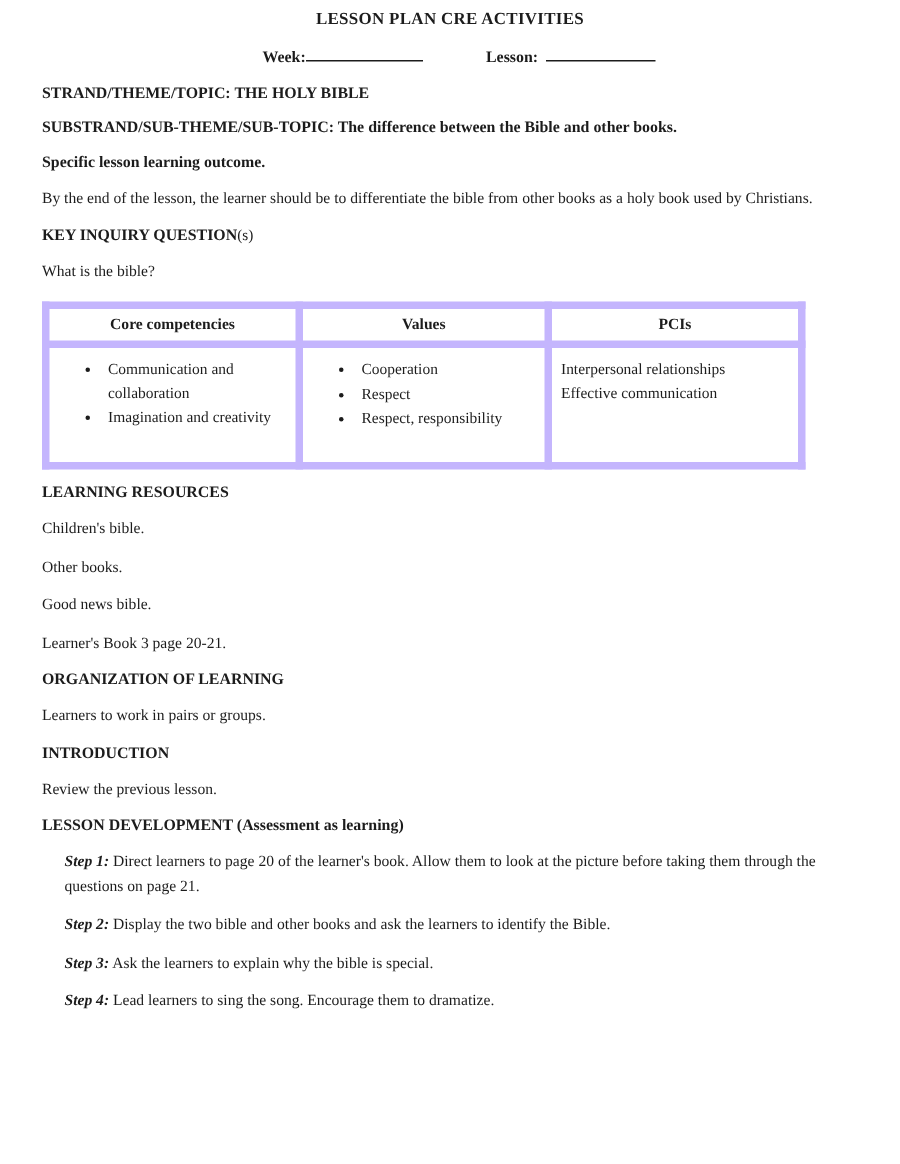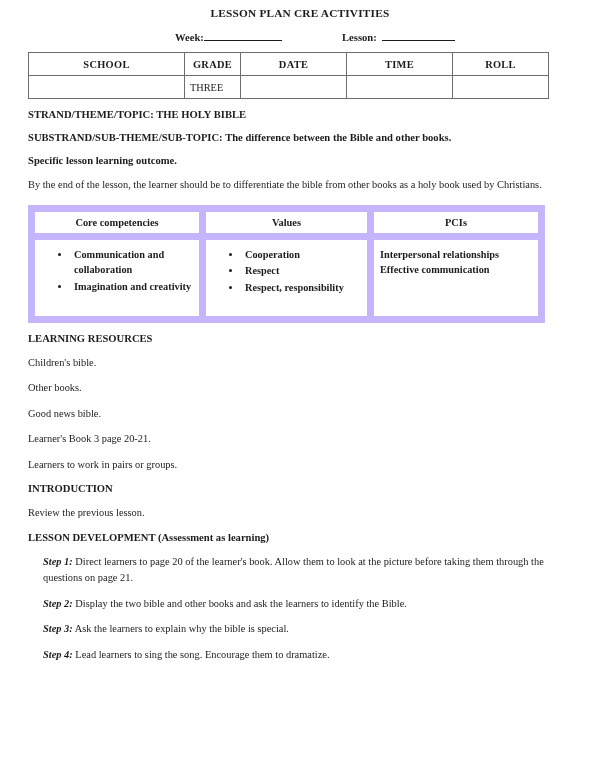--- a/index.html
+++ b/index.html
@@ -42,21 +42,21 @@
     font-weight: bold;
     line-height: 14px;
     position: relative;
     height: 16px;
   }
   .wl-item {
     position: absolute;
     white-space: nowrap;
   }
   .wl-week { left: 175px; }
-  .wl-lesson { left: 342px; }
+  .wl-lesson { left: 324px; }
   .blankline {
     display: inline-block;
     border-bottom: 1.4px solid #1c1c1c;
     height: 9px;
     vertical-align: baseline;
   }
   .blankline.w1 { width: 78px; margin-left: 0px; }
   .blankline.w2 { width: 73px; margin-left: 5px; }
 
   
@@ -110,35 +110,35 @@
   }
 
   
   table.comp {
     border-collapse: collapse;
     margin: 11px 0 0 28px;
     width: 489px;
     table-layout: fixed;
   }
   table.comp th, table.comp td {
-    border: 7px solid #c4b5fd;
+    border: 5px solid #c4b5fd;
     padding: 0;
     vertical-align: top;
   }
   table.comp th {
     text-align: center;
     font-weight: bold;
     font-size: 10.4px;
     height: 21px;
     vertical-align: middle;
   }
   table.comp td {
     height: 76px;
     font-size: 10.3px;
-    font-weight: bold;
+    font-weight: normal;
     line-height: 15.5px;
   }
   .cc1 { width: 164px; }
   .cc2 { width: 161px; }
   .cc3 { width: 164px; }
   table.comp ul {
     margin: 7px 0 0 0;
     padding: 0 0 0 36px;
     list-style: disc;
   }
@@ -173,52 +173,38 @@
 
   <div class="weeklesson">
     <span class="wl-item wl-week">
       <span>Week:</span><span class="blankline w1"></span>
     </span>
     <span class="wl-item wl-lesson">
       <span>Lesson:</span><span class="blankline w2"></span>
     </span>
   </div>
 
-  <table class="hdr">
-    <tbody>
-      <tr>
-        <th class="c-school">SCHOOL</th>
-        <th class="c-grade">GRADE</th>
-        <th class="c-date">DATE</th>
-        <th class="c-time">TIME</th>
-        <th class="c-roll">ROLL</th>
-      </tr>
-      <tr>
-        <td class="val"></td>
-        <td class="val">THREE</td>
-        <td class="val"></td>
-        <td class="val"></td>
-        <td class="val"></td>
-      </tr>
-    </tbody>
-  </table>
 
   <div class="blk-head">
     <span>STRAND/THEME/TOPIC:</span>
     <span>THE HOLY BIBLE</span>
   </div>
 
   <div class="blk-head">
     <span>SUBSTRAND/SUB-THEME/SUB-TOPIC:</span>
     <span>The difference between the Bible and other books.</span>
   </div>
 
   <div class="blk-head">Specific lesson learning outcome.</div>
   <div class="para">By the end of the lesson, the learner should be to differentiate the bible from other books as a holy book used by Christians.</div>
 
+  <div class="blk-head">
+    <span>KEY INQUIRY QUESTION</span><span class="sub">(s)</span>
+  </div>
+  <div class="para">What is the bible?</div>
 
   <table class="comp">
     <tbody>
       <tr>
         <th class="cc1">Core competencies</th>
         <th class="cc2">Values</th>
         <th class="cc3">PCIs</th>
       </tr>
       <tr>
         <td>
@@ -243,20 +229,21 @@
       </tr>
     </tbody>
   </table>
 
   <div class="blk-head">LEARNING RESOURCES</div>
   <div class="para">Children's bible.</div>
   <div class="para">Other books.</div>
   <div class="para">Good news bible.</div>
   <div class="para">Learner's Book 3 page 20-21.</div>
 
+  <div class="blk-head">ORGANIZATION OF LEARNING</div>
   <div class="para">Learners to work in pairs or groups.</div>
 
   <div class="blk-head">INTRODUCTION</div>
   <div class="para">Review the previous lesson.</div>
 
   <div class="blk-head">LESSON DEVELOPMENT (Assessment as learning)</div>
 
   <div class="step">
     <b>Step 1:</b><span> Direct learners to page 20 of the learner's book. Allow them to look at the picture before taking them through the questions on page 21.</span>
   </div>

